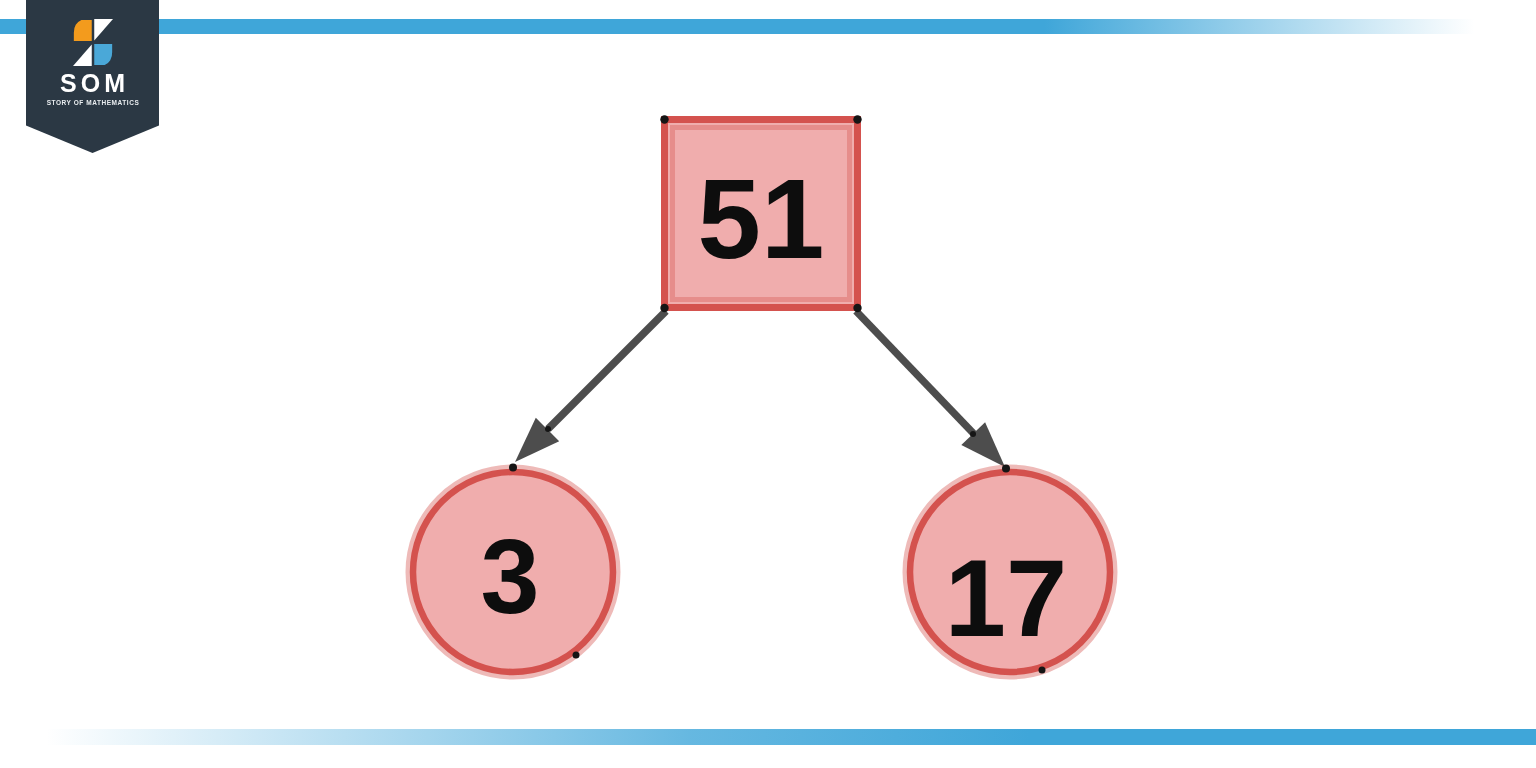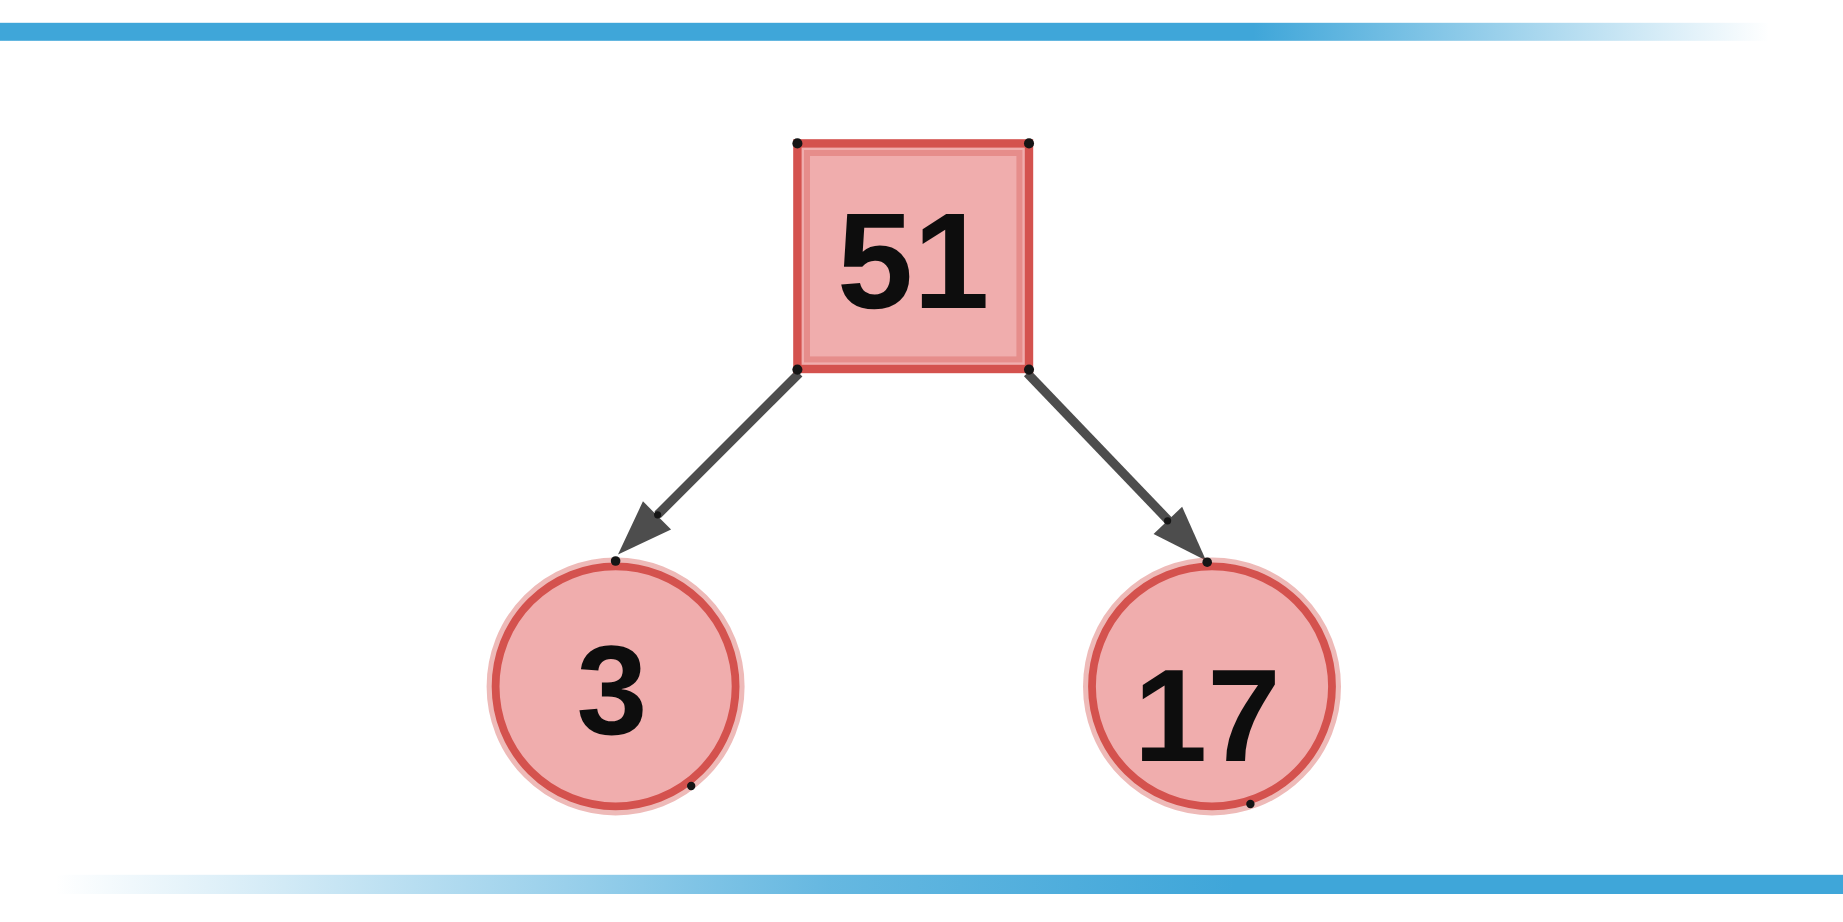--- a/index.html
+++ b/index.html
@@ -67,20 +67,34 @@
 </style>
 </head>
 <body>
 
 <div class="page">
 
   <div class="stripe stripe-top"></div>
 
   <div class="stripe stripe-bottom"></div>
 
+  <div class="badge">
+    <svg class="pinwheel" viewBox="0 0 48 48" preserveAspectRatio="none" aria-hidden="true">
+
+      <path d="M10,1 H22.5 V22.5 H1 V14 A13,13 0 0 1 10,1 Z" fill="#f39b1d"></path>
+
+      <path d="M25.5,0 H48 L25.5,22 Z" fill="#ffffff"></path>
+
+      <path d="M22.5,26 L22.5,48 L0,48 Z" fill="#ffffff"></path>
+
+      <path d="M25.5,25.5 H47 V34 A13,13 0 0 1 38,47 H25.5 Z" fill="#4aa8d8"></path>
+    </svg>
+    <div class="brand-name">SOM</div>
+    <div class="brand-tagline">STORY OF MATHEMATICS</div>
+  </div>
 
   <svg class="tree" viewBox="0 0 1536 768" aria-hidden="false">
 
     <g>
       <line x1="666" y1="311" x2="548" y2="429" stroke="#4d4d4d" stroke-width="7.5"></line>
       <polygon points="515,462 559.2,441.2 535.8,417.8" fill="#4d4d4d"></polygon>
     </g>
 
     <g>
       <line x1="856" y1="311" x2="974" y2="434" stroke="#4d4d4d" stroke-width="7.5"></line>

